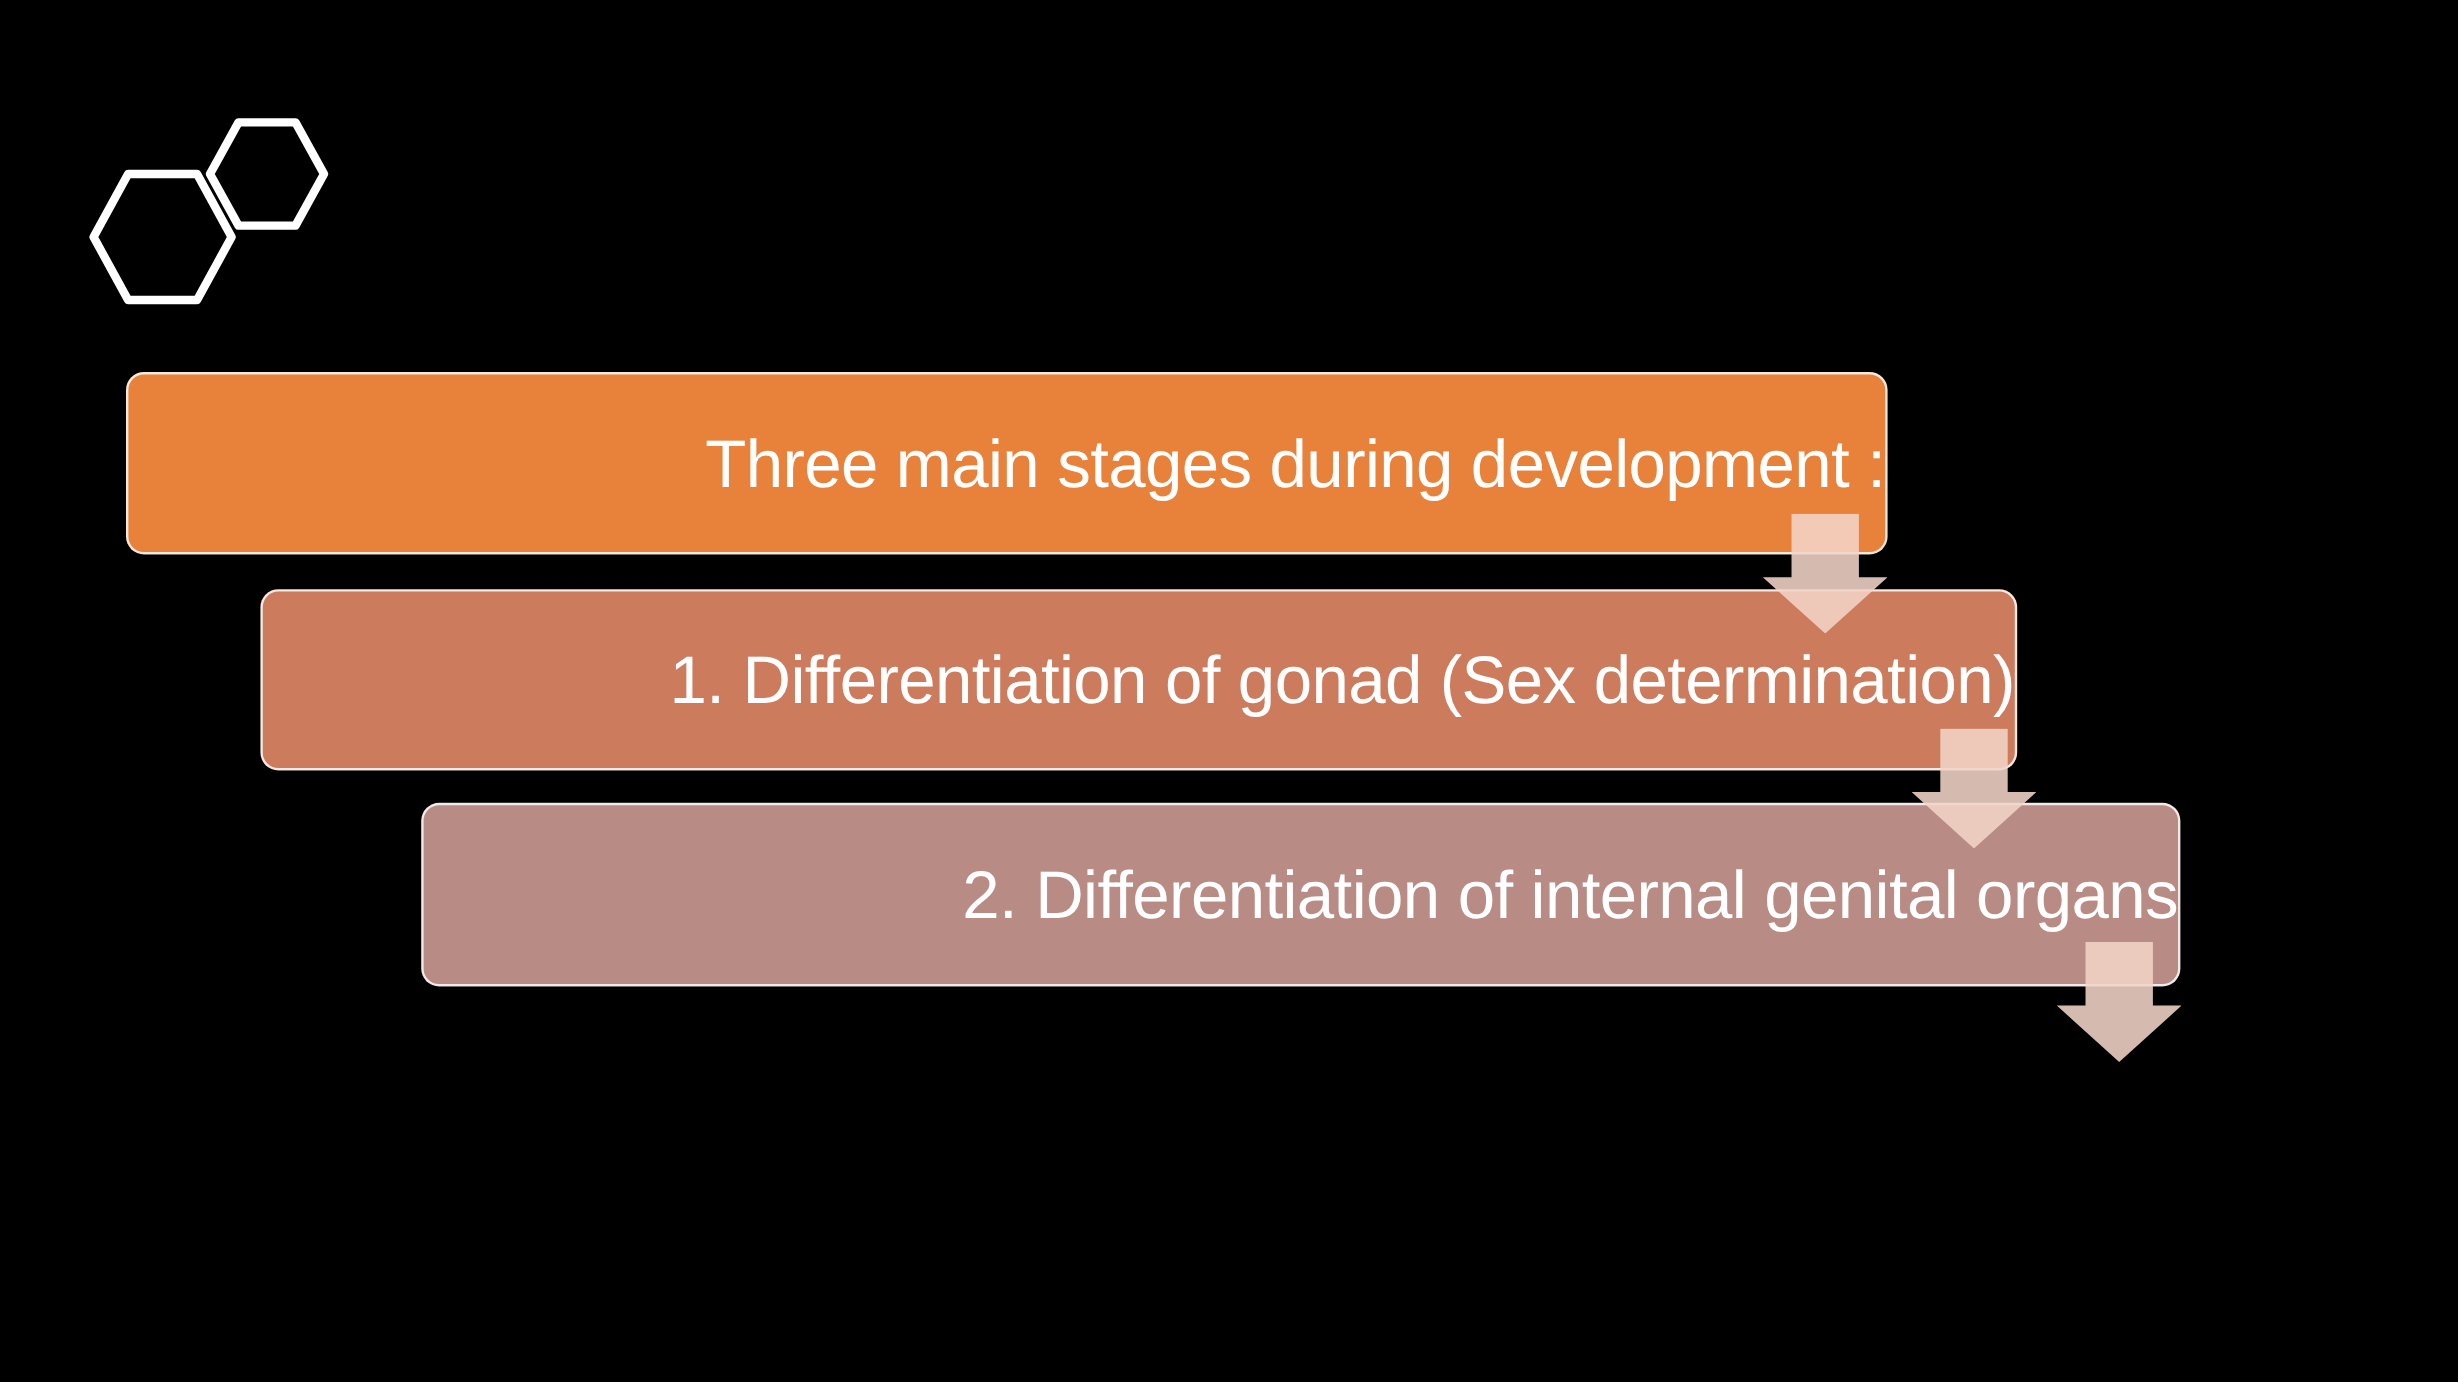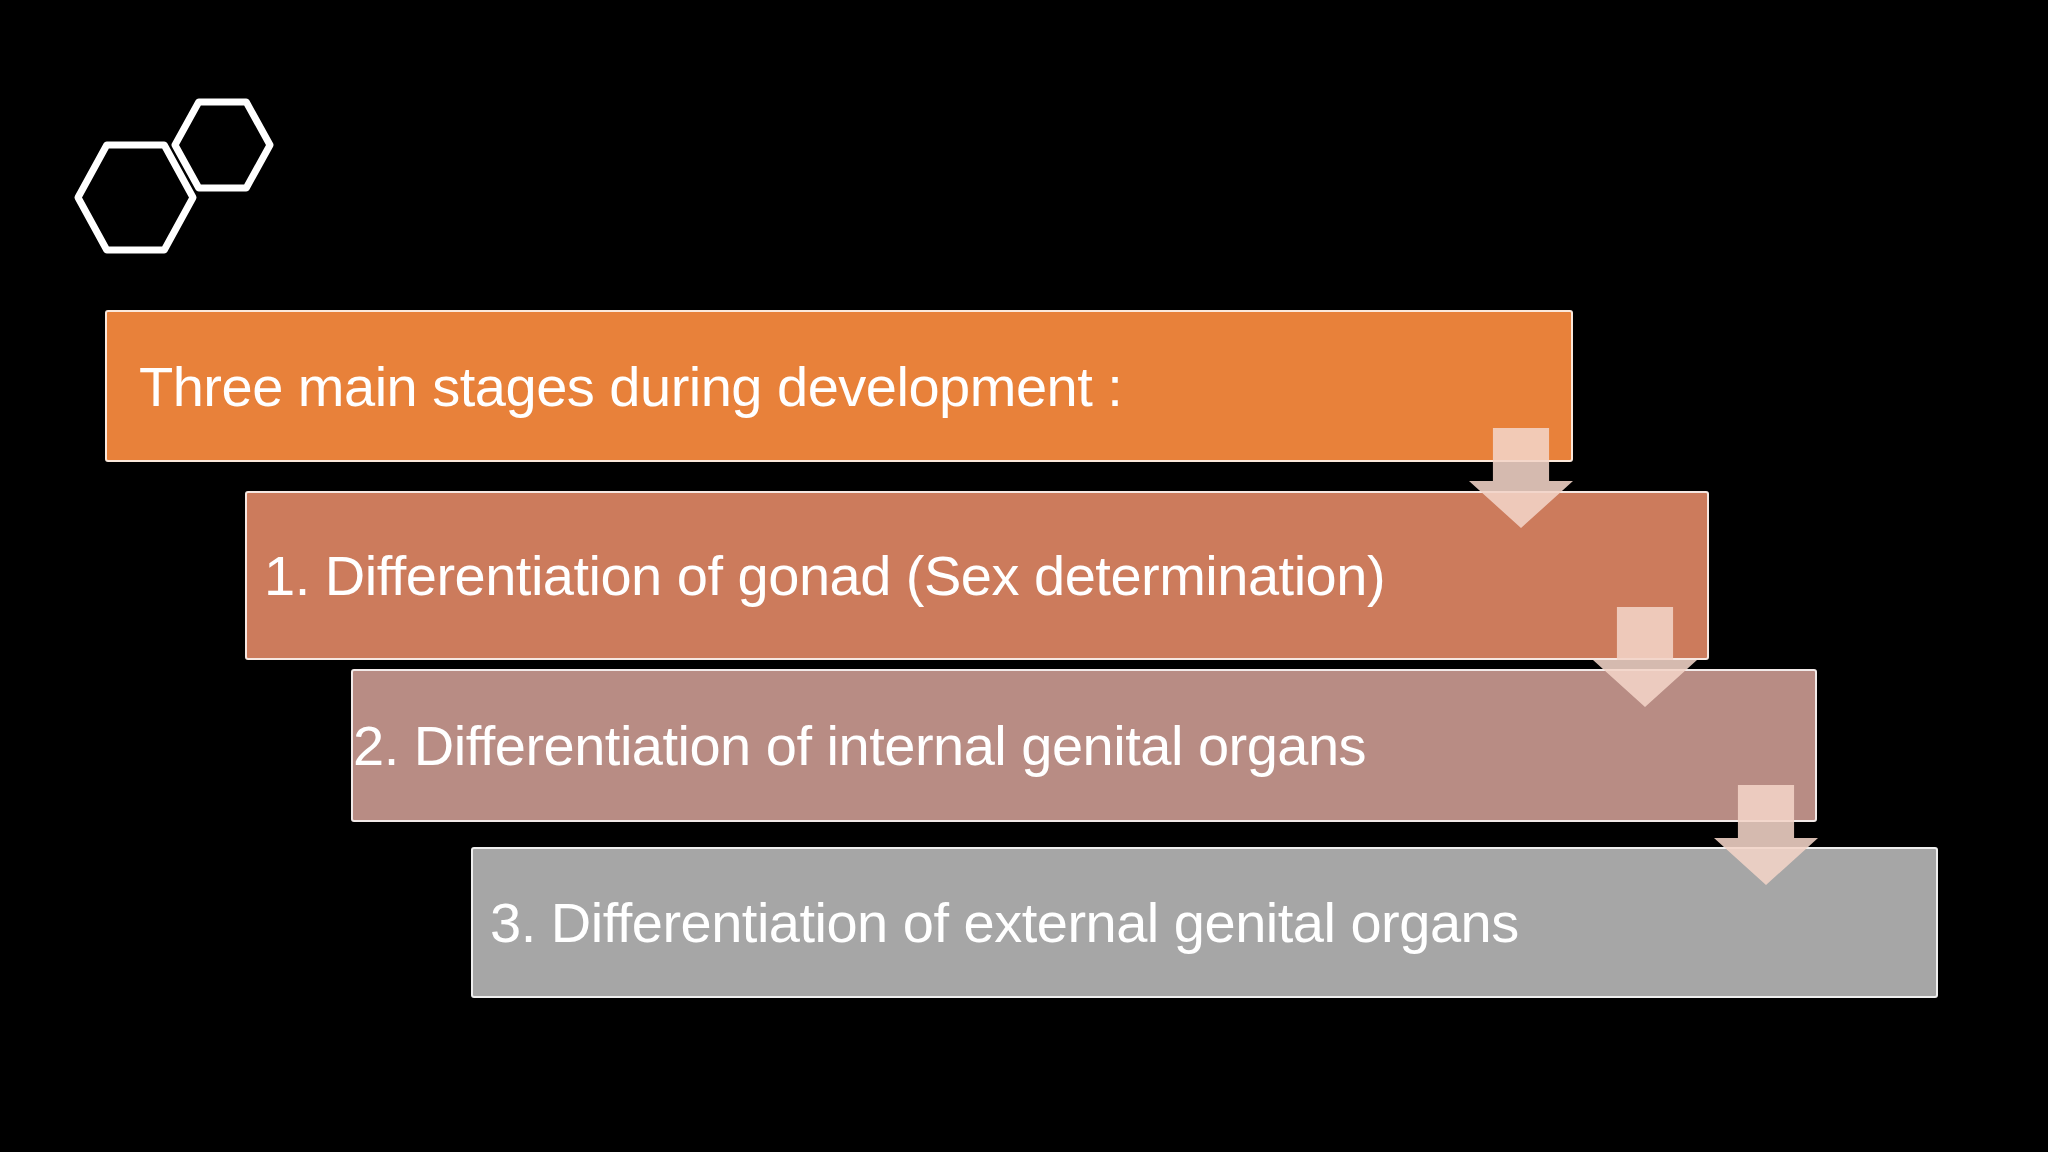--- a/index.html
+++ b/index.html
@@ -23,31 +23,32 @@
   }
   .hex-decoration polygon {
     fill: none;
     stroke-width: 7;
     stroke-linejoin: round;
   }
   .step-box {
     position: absolute;
     box-sizing: border-box;
     border: 2px solid rgba(255,255,255,0.82);
-    border-radius: 3px;
+    border-radius: 15px;
     display: flex;
     align-items: center;
     color: #ffffff;
     font-size: 56px;
     letter-spacing: -0.5px;
     white-space: nowrap;
     z-index: 1;
+    justify-content: flex-end;
   }
   .box-0 { left: 105px; top: 310px; width: 1468px; height: 152px; padding-left: 32px; }
-  .box-1 { left: 245px; top: 491px; width: 1464px; height: 169px; padding-left: 17px; }
+  .box-1 { left: 217px; top: 491px; width: 1464px; height: 151px; padding-left: 17px; }
   .box-2 { left: 351px; top: 669px; width: 1466px; height: 153px; padding-left: 0; }
   .box-3 { left: 471px; top: 847px; width: 1467px; height: 151px; padding-left: 17px; }
   .step-arrow {
     position: absolute;
     width: 104px;
     height: 100px;
     clip-path: polygon(23% 0, 77% 0, 77% 53%, 100% 53%, 50% 100%, 0 53%, 23% 53%);
     z-index: 5;
   }
   .arrow-0 { left: 1469px; top: 428px; }
@@ -78,17 +79,14 @@
   </div>
 
   <div class="step-arrow arrow-1" style="background-color: rgba(243, 212, 199, 0.88);"></div>
 
   <div class="step-box box-2" style="background-color: rgb(184, 140, 132);">
     <span class="step-box-label">2. Differentiation of internal genital organs</span>
   </div>
 
   <div class="step-arrow arrow-2" style="background-color: rgba(243, 212, 199, 0.88);"></div>
 
-  <div class="step-box box-3" style="background-color: rgb(166, 166, 166);">
-    <span class="step-box-label">3. Differentiation of external genital organs</span>
-  </div>
 
 </div>
 
 </body></html>

